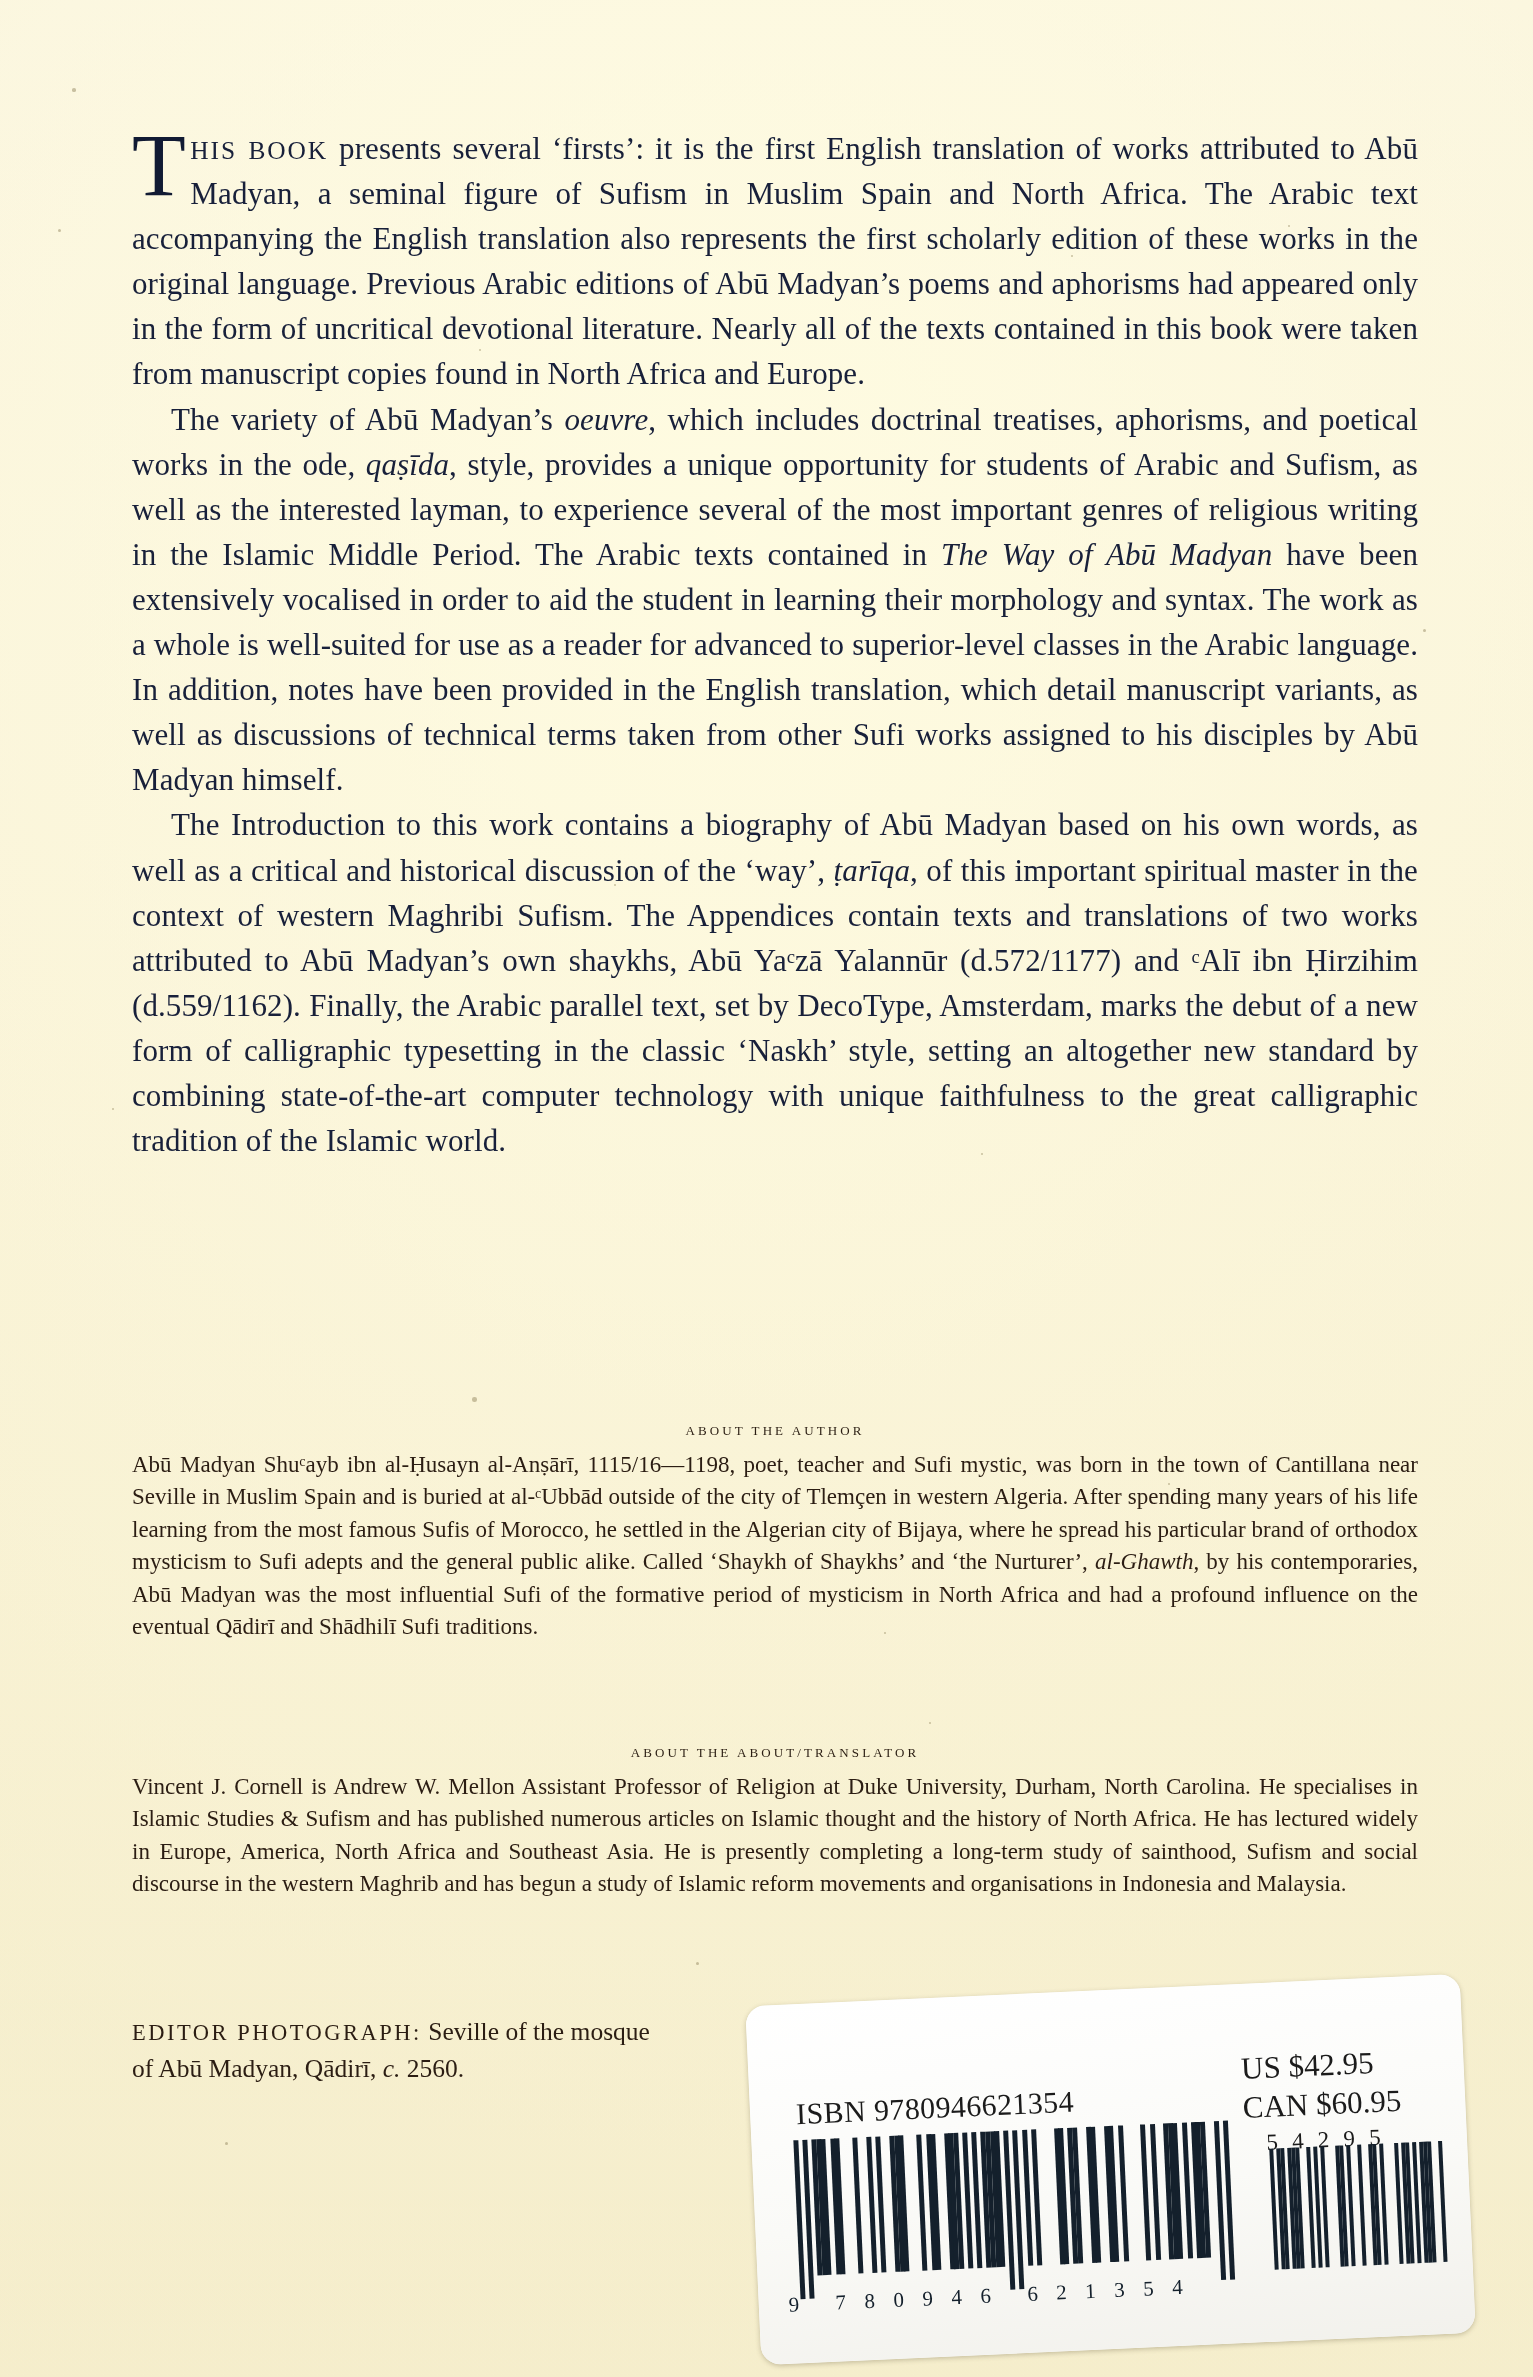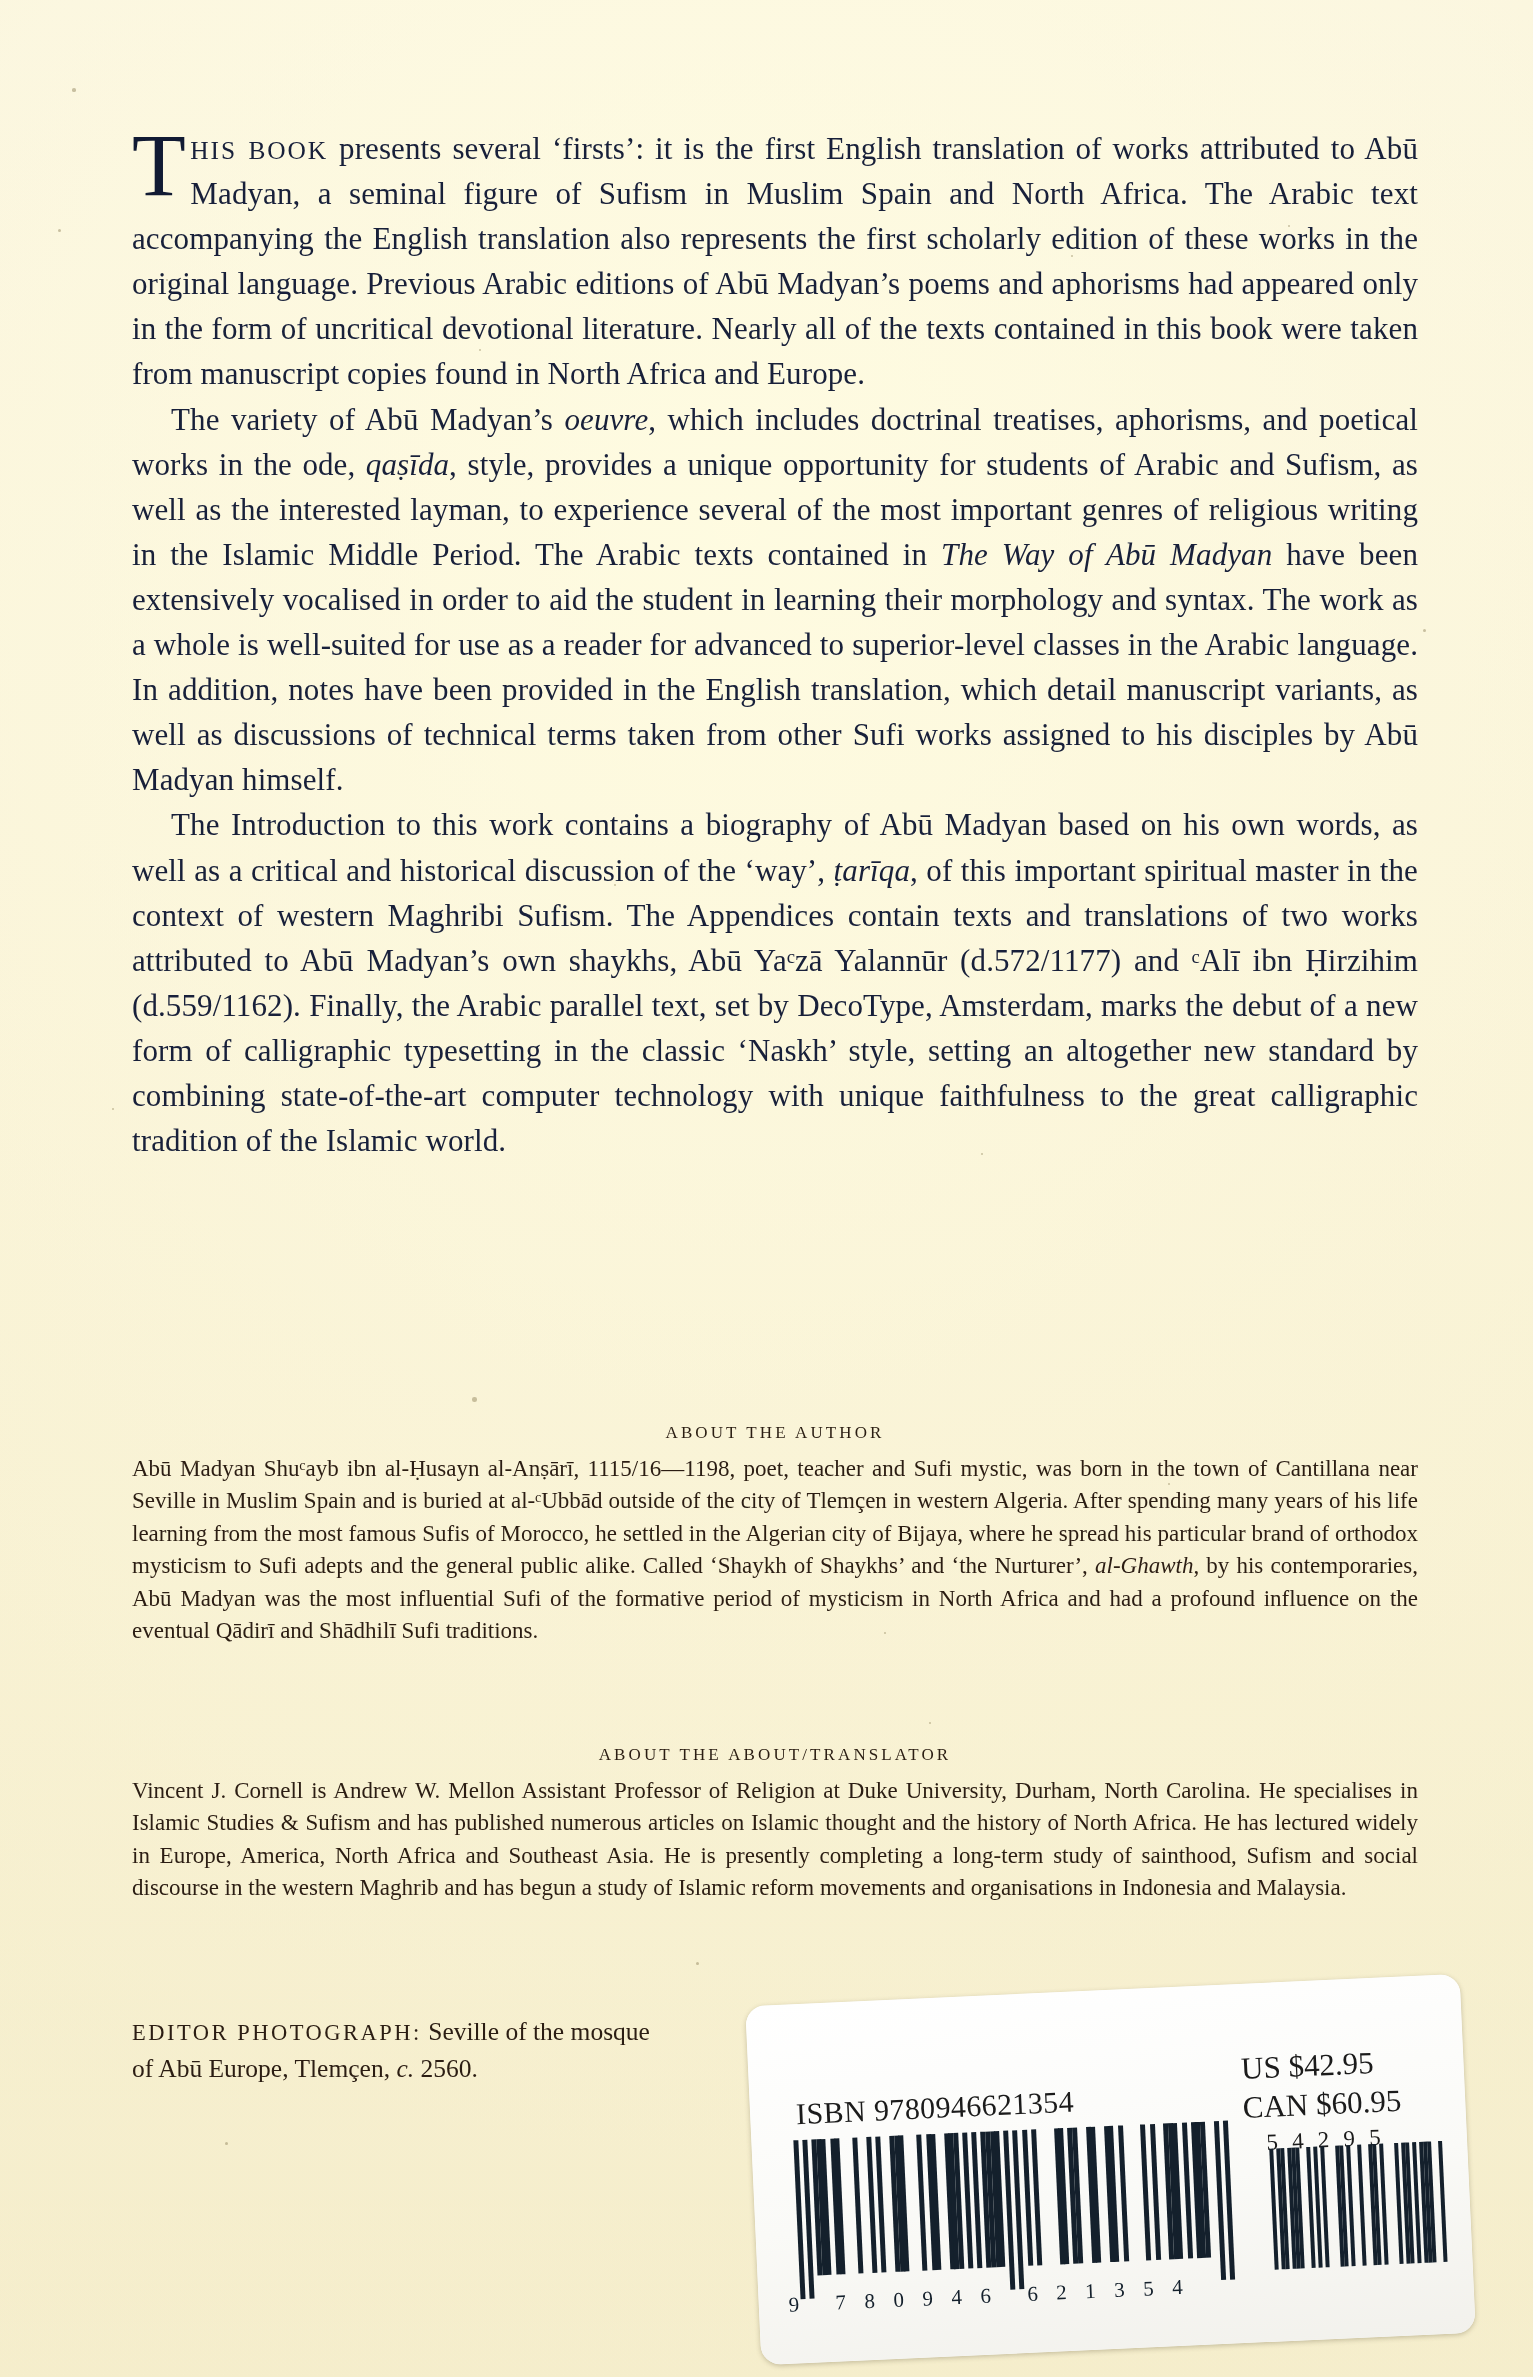--- a/index.html
+++ b/index.html
@@ -70,21 +70,21 @@
   em.t { font-style: italic; }
 
   
   .section {
     position: absolute;
     left: 132px;
     width: 1286px;
   }
   .section-head {
     text-align: center;
-    font-size: 17px;
+    font-size: 13px;
     letter-spacing: 3.1px;
     color: #2a1d12;
     margin-bottom: 9.7px;
     font-family: "Liberation Serif", "DejaVu Serif", serif;
   }
   .section p {
     margin: 0;
     font-size: 23px;
     line-height: 1.415;
     text-align: justify;
@@ -228,21 +228,21 @@
     <p><span>Abū Madyan Shuᶜayb ibn al-Ḥusayn al-Anṣārī, 1115/16—1198, poet, teacher and Sufi mystic, was born in the town of Cantillana near Seville in Muslim Spain and is buried at al-ᶜUbbād outside of the city of Tlemçen in western Algeria. After spending many years of his life learning from the most famous Sufis of Morocco, he settled in the Algerian city of Bijaya, where he spread his particular brand of orthodox mysticism to Sufi adepts and the general public alike. Called ‘Shaykh of Shaykhs’ and ‘the Nurturer’, </span><em class="t">al-Ghawth</em><span>, by his contemporaries, Abū Madyan was the most influential Sufi of the formative period of mysticism in North Africa and had a profound influence on the eventual Qādirī and Shādhilī Sufi traditions.</span></p>
   </div>
 
   <div class="section" id="about-editor">
     <div class="section-head">ABOUT THE ABOUT/TRANSLATOR</div>
     <p>Vincent J. Cornell is Andrew W. Mellon Assistant Professor of Religion at Duke University, Durham, North Carolina. He specialises in Islamic Studies &amp; Sufism and has published numerous articles on Islamic thought and the history of North Africa. He has lectured widely in Europe, America, North Africa and Southeast Asia. He is presently completing a long-term study of sainthood, Sufism and social discourse in the western Maghrib and has begun a study of Islamic reform movements and organisations in Indonesia and Malaysia.</p>
   </div>
 
   <div class="credit">
     <div><span class="lbl">EDITOR PHOTOGRAPH:</span><span> Seville of the mosque</span></div>
-    <div><span>of Abū Europe, Tlemçen, </span><em class="t">c.</em><span> 2560.</span></div>
+    <div><span>of Abū Madyan, Qādirī, </span><em class="t">c.</em><span> 2560.</span></div>
   </div>
 
   <div class="sticker">
     <div class="sticker-inner"></div>
 
     <div class="isbn-text">ISBN 9780946621354</div>
 
     <div class="price-block">
       <div>US $42.95</div>
       <div>CAN $60.95</div>

